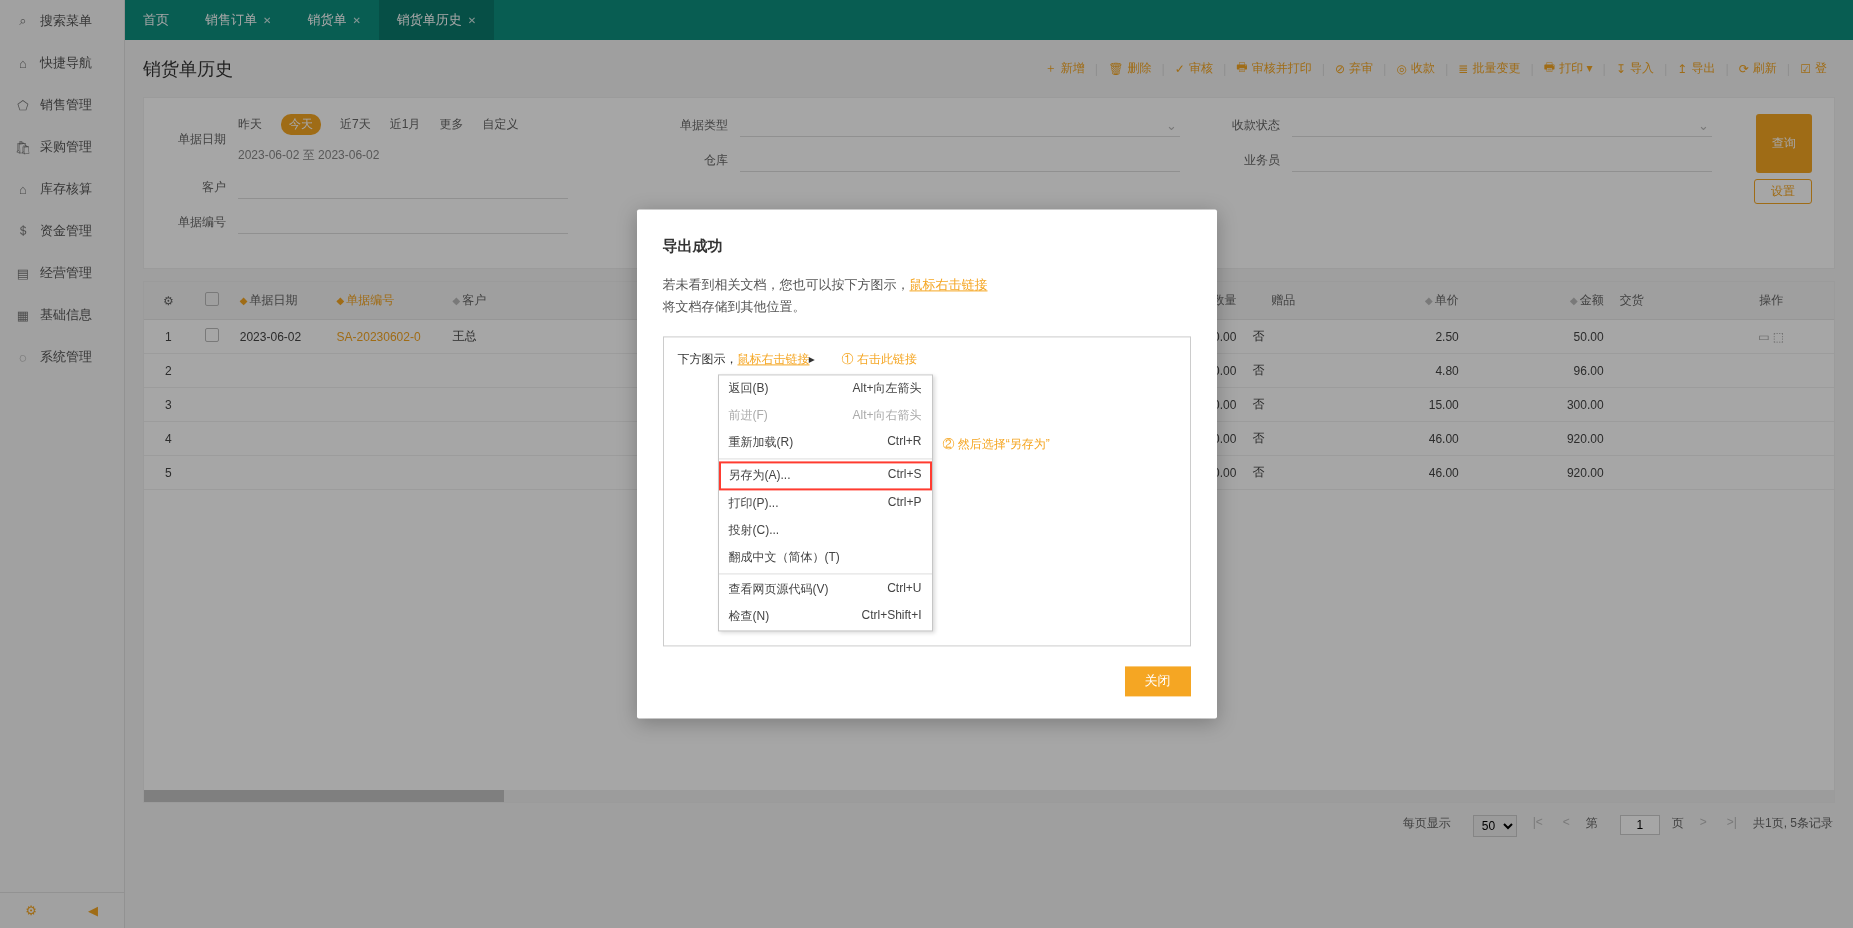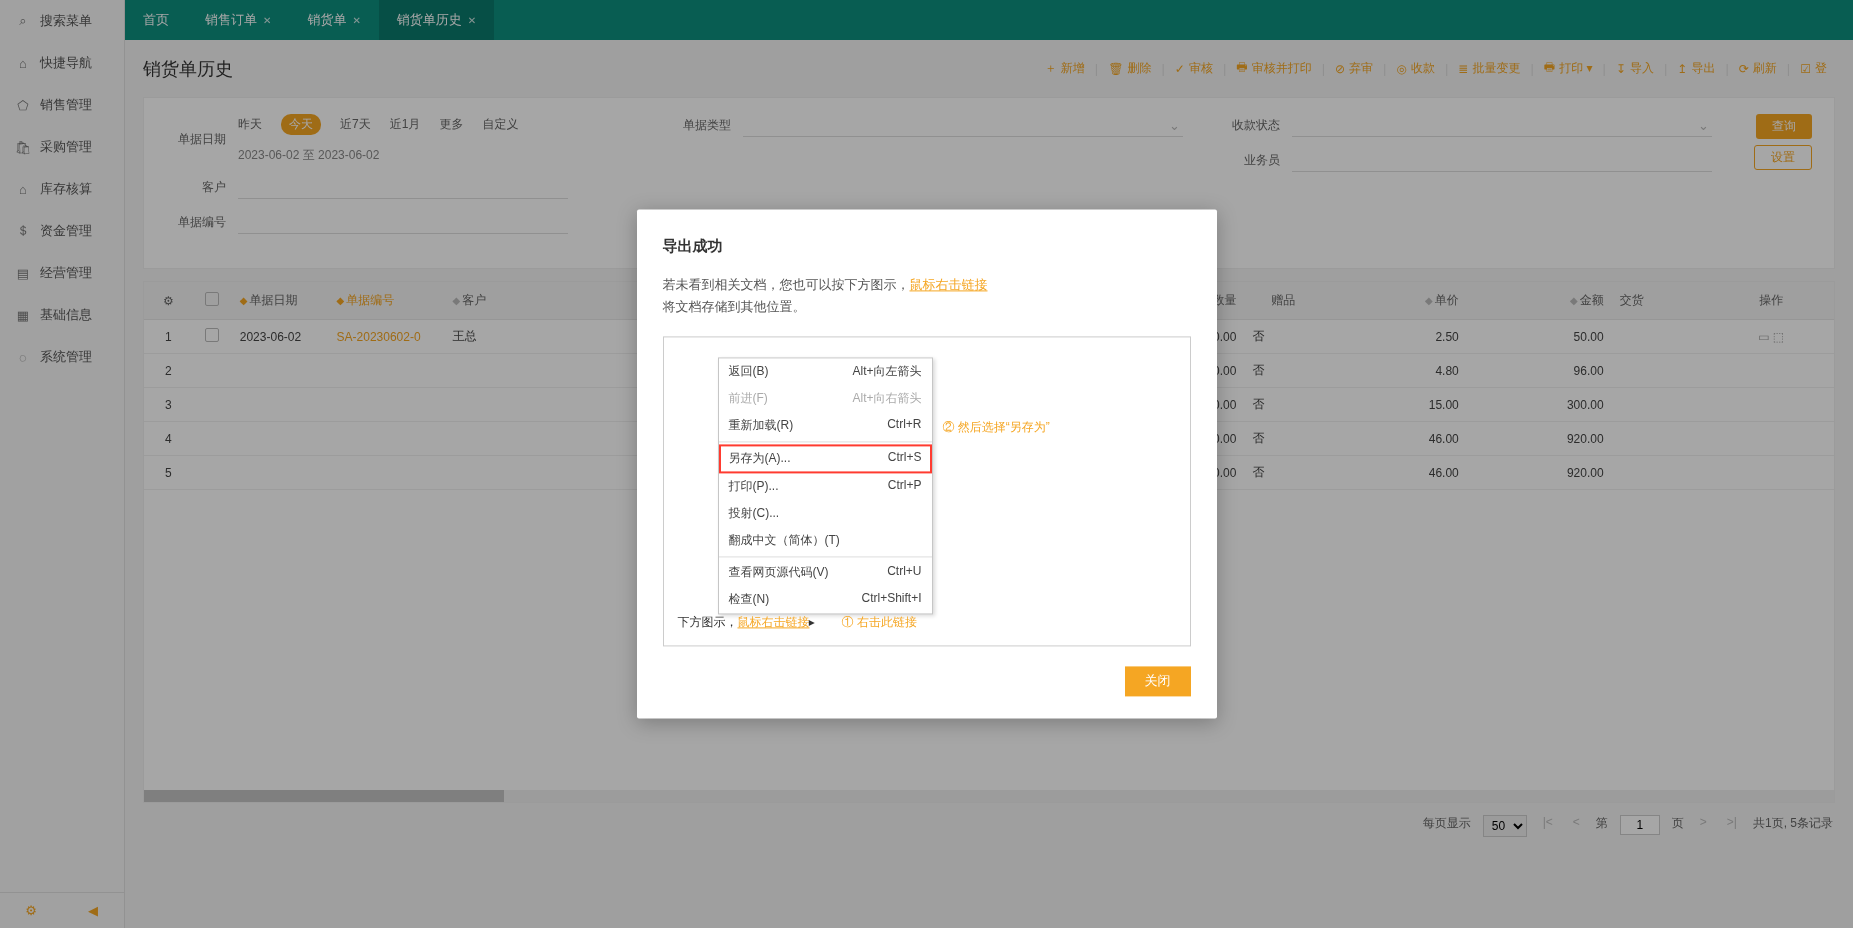--- a/index.html
+++ b/index.html
@@ -24,21 +24,21 @@
 
 .filter-panel { background: #fff; margin: 0 18px 12px 18px; padding: 16px 22px 12px 22px; border: 1px solid #eee; }
 .filter-row { display: flex; align-items: center; margin-bottom: 12px; }
 .filter-label { width: 60px; text-align: right; color: #666; font-size: 12px; margin-right: 12px; }
 .date-chips { display: flex; align-items: center; gap: 19px; font-size: 12px; color: #666; }
 .chip { cursor: pointer; }
 .chip.active { background: #f5a623; color: #fff; padding: 2px 8px; border-radius: 10px; }
 .date-range { font-size: 12px; color: #888; margin-top: 12px; }
 .filter-input { border: none; border-bottom: 1px solid #ddd; width: 330px; font-size: 12px; padding: 4px 0; background: transparent; }
 .filter-dots { text-align: center; color: #bbb; font-size: 12px; margin-top: -4px; }
-.query-btn { background: #f5a623; color: #fff; padding: 4px 16px; border-radius: 3px; font-size: 12px; cursor: pointer; margin-bottom:6px; }
+.query-btn { background: #f5a623; color: #fff; padding: 21px 16px; border-radius: 3px; font-size: 12px; cursor: pointer; margin-bottom:6px; }
 .setup-btn { border: 1px solid #f5a623; color:#f5a623; padding: 3px 16px; border-radius: 3px; font-size: 12px; cursor: pointer;}
 
 .table-wrap { margin: 0 18px; background: #fff; border: 1px solid #eee; }
 .thead { display: flex; background: #f4f4f4; border-bottom: 1px solid #e6e6e6; font-size: 12px; color: #666; height: 38px; align-items: center; }
 .th, .td { padding: 0 8px; overflow: hidden; text-overflow: ellipsis; white-space: nowrap; }
 .trow { display: flex; height: 34px; align-items: center; border-bottom: 1px solid #f0f0f0; font-size: 12px; color: #444; }
 .col-gear { width: 50px; text-align: center; }
 .col-chk { width: 40px; text-align: center; }
 .col-date { width: 100px; }
 .col-docno { width: 120px; color: #f5a623; }
@@ -52,21 +52,21 @@
 .col-op { width: 130px; text-align: center; }
 .sort-caret { color: #f5a623; font-size: 10px; margin-right: 2px; }
 .sort-caret.grey { color:#bbb; }
 
 .table-footer { display: flex; height: 36px; align-items: center; border-top: 1px solid #e6e6e6; font-size: 12px; background: #fafafa; }
 .empty-area { height: 300px; }
 .hscroll { height: 12px; background: #f0f0f0; position: relative; }
 .hscroll-thumb { position: absolute; left: 0; top: 0; height: 12px; width: 360px; background: #c4c4c4; }
 
 .pager-bar { display: flex; align-items: flex-start; justify-content: flex-end; padding: 12px 20px; gap: 12px; font-size: 12px; color: #666; }
-.pager-bar select, .pager-bar input { border: 1px solid #ccc; font-size: 12px; padding: 2px 4px; }
+.pager-bar select, .pager-bar input { border: 1px solid #ccc; font-size: 12px; padding: 2px 4px; margin-left: 10px; }
 .pager-btn { color:#bbb; cursor:pointer; padding:0 4px; }
 
 .overlay { position: absolute; inset: 0; background: rgba(0,0,0,0.35); }
 .modal { position: absolute; left: 50%; top: 50%; transform: translate(-50%,-50%); width: 580px; background: #fff; padding: 28px 26px 22px 26px; border-radius: 2px; box-shadow: 0 4px 20px rgba(0,0,0,0.25);}
 .modal-title { font-size: 15px; font-weight: bold; color: #333; margin-bottom: 18px;}
 .modal-text { font-size: 13px; color: #555; line-height: 1.7; }
 .modal-link { color: #f5a623; text-decoration: underline; cursor:pointer; }
 .modal-img { border: 1px solid #ccc; margin-top: 18px; padding: 14px; position: relative; }
 .hint-link { color: #f5a623; text-decoration: underline; font-size: 12px; }
 .circled { color: #f5a623; font-size: 12px; }
@@ -237,20 +237,24 @@
           <span class="filter-label">单据编号</span>
           <input class="filter-input" style="">
         </div>
       </div>
       <div style="flex:1">
         <div class="filter-row">
           <span class="filter-label">单据类型</span>
           <input class="filter-input" style="width: 440px;">
           <span style="color:#bbb;margin-left:-14px">⌄</span>
         </div>
+        <div class="filter-row">
+          <span class="filter-label">仓库</span>
+          <input class="filter-input" style="width: 440px;">
+        </div>
       </div>
       <div style="flex:1">
         <div class="filter-row">
           <span class="filter-label">收款状态</span>
           <input class="filter-input" style="width: 420px;">
           <span style="color:#bbb;margin-left:-14px">⌄</span>
         </div>
         <div class="filter-row">
           <span class="filter-label">业务员</span>
           <input class="filter-input" style="width: 420px;">
@@ -373,66 +377,66 @@
 </div>
 
 <div class="overlay"></div>
 <div class="modal">
   <div class="modal-title">导出成功</div>
   <div class="modal-text">
     <span>若未看到相关文档，您也可以按下方图示，</span><span class="modal-link">鼠标右击链接</span><br>
     <span>将文档存储到其他位置。</span>
   </div>
   <div class="modal-img">
-    <div style="display:flex;align-items:flex-start">
-      <div class="ctxmenu" id="ctxmenu">
-          <div class="ctxitem">
-            <span>返回(B)</span>
-            <span>Alt+向左箭头</span>
-          </div>
-          <div class="ctxitem disabled">
-            <span>前进(F)</span>
-            <span>Alt+向右箭头</span>
-          </div>
-          <div class="ctxitem">
-            <span>重新加载(R)</span>
-            <span>Ctrl+R</span>
-          </div>
-          <div class="ctxdiv"></div>
-          <div class="ctxitem hl">
-            <span>另存为(A)...</span>
-            <span>Ctrl+S</span>
-          </div>
-          <div class="ctxitem">
-            <span>打印(P)...</span>
-            <span>Ctrl+P</span>
-          </div>
-          <div class="ctxitem">
-            <span>投射(C)...</span>
-            <span></span>
-          </div>
-          <div class="ctxitem">
-            <span>翻成中文（简体）(T)</span>
-            <span></span>
-          </div>
-          <div class="ctxdiv"></div>
-          <div class="ctxitem">
-            <span>查看网页源代码(V)</span>
-            <span>Ctrl+U</span>
-          </div>
-          <div class="ctxitem">
-            <span>检查(N)</span>
-            <span>Ctrl+Shift+I</span>
-          </div>
-        </div>
-      <span class="circled" style="margin-left:10px;margin-top:68px">② 然后选择“另存为”</span>
-    </div>
     <div style="font-size:12px;">
       <span>下方图示，</span><span class="hint-link">鼠标右击链接</span>
       <span style="margin-left:-4px">▸</span>
       &nbsp;&nbsp;&nbsp;&nbsp;&nbsp;&nbsp;
       <span class="circled">① 右击此链接</span>
     </div>
+    <div style="display:flex;align-items:flex-start">
+      <div class="ctxmenu" id="ctxmenu">
+          <div class="ctxitem">
+            <span>返回(B)</span>
+            <span>Alt+向左箭头</span>
+          </div>
+          <div class="ctxitem disabled">
+            <span>前进(F)</span>
+            <span>Alt+向右箭头</span>
+          </div>
+          <div class="ctxitem">
+            <span>重新加载(R)</span>
+            <span>Ctrl+R</span>
+          </div>
+          <div class="ctxdiv"></div>
+          <div class="ctxitem hl">
+            <span>另存为(A)...</span>
+            <span>Ctrl+S</span>
+          </div>
+          <div class="ctxitem">
+            <span>打印(P)...</span>
+            <span>Ctrl+P</span>
+          </div>
+          <div class="ctxitem">
+            <span>投射(C)...</span>
+            <span></span>
+          </div>
+          <div class="ctxitem">
+            <span>翻成中文（简体）(T)</span>
+            <span></span>
+          </div>
+          <div class="ctxdiv"></div>
+          <div class="ctxitem">
+            <span>查看网页源代码(V)</span>
+            <span>Ctrl+U</span>
+          </div>
+          <div class="ctxitem">
+            <span>检查(N)</span>
+            <span>Ctrl+Shift+I</span>
+          </div>
+        </div>
+      <span class="circled" style="margin-left:10px;margin-top:68px">② 然后选择“另存为”</span>
+    </div>
   </div>
   <div class="modal-footer">
     <button class="modal-close">关闭</button>
   </div>
 </div>
 
 </body></html>

